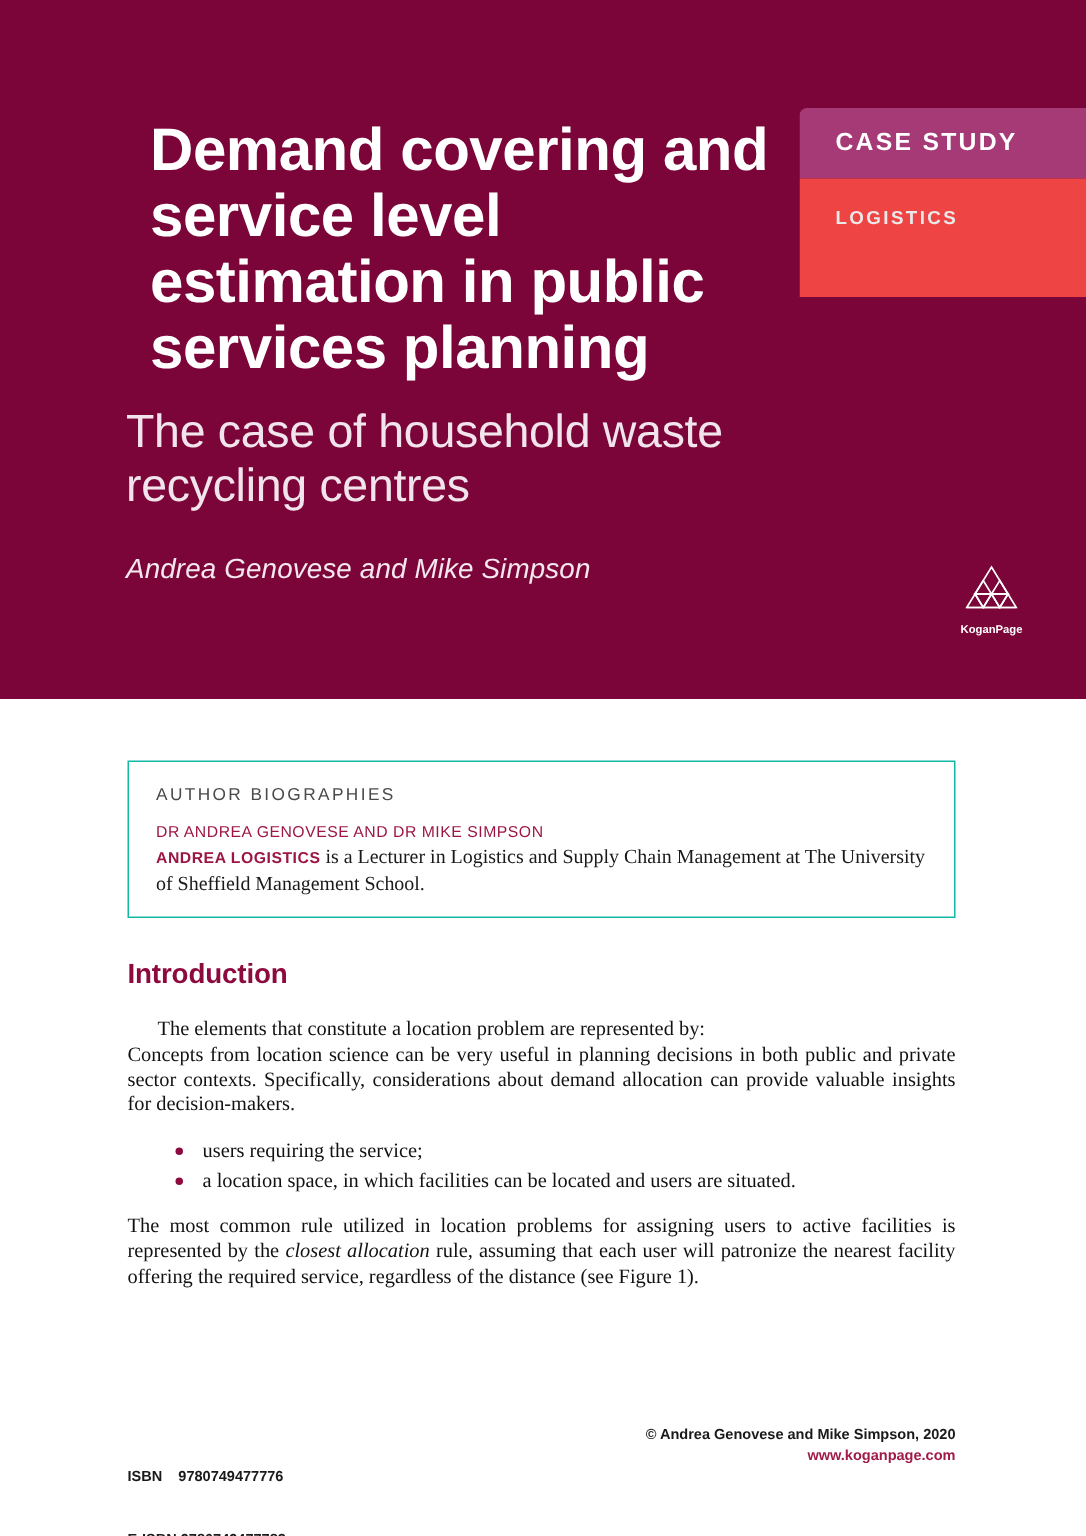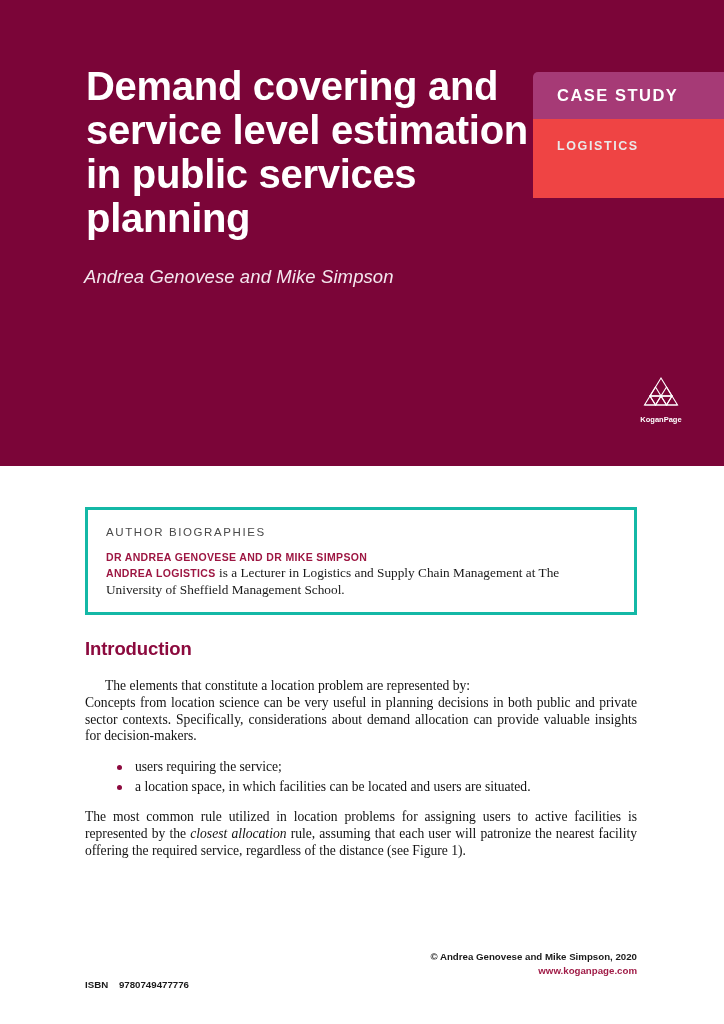--- a/index.html
+++ b/index.html
@@ -27,21 +27,21 @@
   }
 
   .title-block {
     position: absolute;
     left: 84px;
     top: 62px;
     width: 450px;
   }
 
   .doc-title {
-    margin: 2px;
+    margin: 16px;
     color: #ffffff;
     font-size: 40px;
     line-height: 44px;
     font-weight: bold;
     letter-spacing: -0.3px;
   }
 
   .doc-subtitle {
     margin: 2px 0 0 0;
     color: #f2e4ec;
@@ -111,34 +111,34 @@
     letter-spacing: 0px;
   }
 
   
   .bio-box {
     position: absolute;
     left: 85px;
     top: 507px;
     width: 552px;
     box-sizing: border-box;
-    border: 3px solid #14b8a6;
+    border: 1px solid #14b8a6;
     padding: 16px 18px 14px 18px;
   }
   .bio-heading {
     color: #4a4a4a;
     font-size: 11.5px;
     font-weight: normal;
     letter-spacing: 1.6px;
     margin: 0 0 13px 0;
   }
   .bio-authors {
     color: #9d1642;
     font-size: 10.5px;
-    font-weight: bold;
+    font-weight: normal;
     letter-spacing: 0.35px;
     margin: 0 0 2px 0;
   }
   .bio-text {
     color: #1a1a1a;
     font-family: "Liberation Serif", serif;
     font-size: 13.3px;
     line-height: 16.5px;
     margin: 0;
   }
@@ -226,20 +226,21 @@
     color: #a01c47;
   }
 </style>
 </head>
 <body>
 
 <div class="header-band">
 
   <div class="title-block">
     <h1 class="doc-title">Demand covering and service level estimation in public services planning</h1>
+    <h2 class="doc-subtitle">The case of household waste recycling centres</h2>
     <div class="doc-authors">Andrea Genovese and Mike Simpson</div>
   </div>
 
   <div class="badge">
     <div class="badge-top">
       <span class="badge-top-label">CASE STUDY</span>
     </div>
     <div class="badge-bottom">
       <span class="badge-bottom-label">LOGISTICS</span>
     </div>

